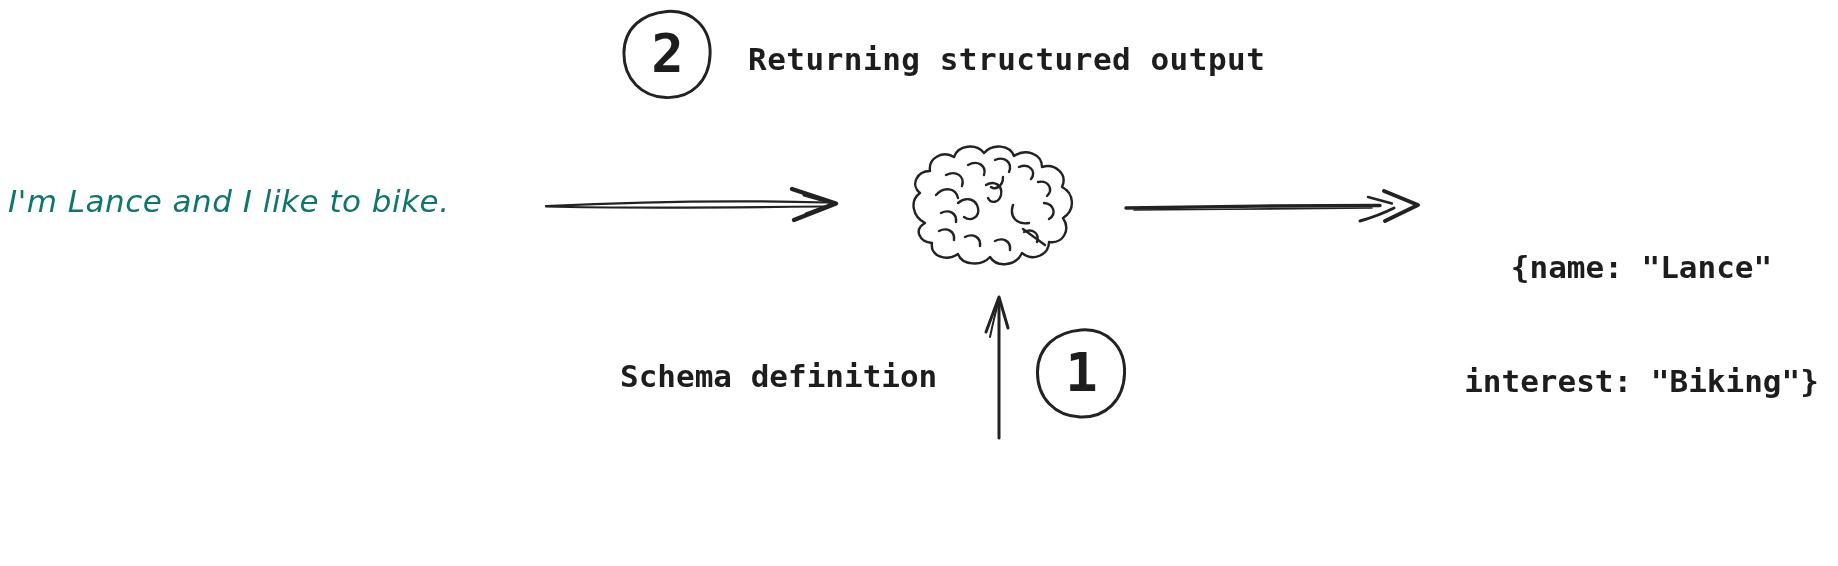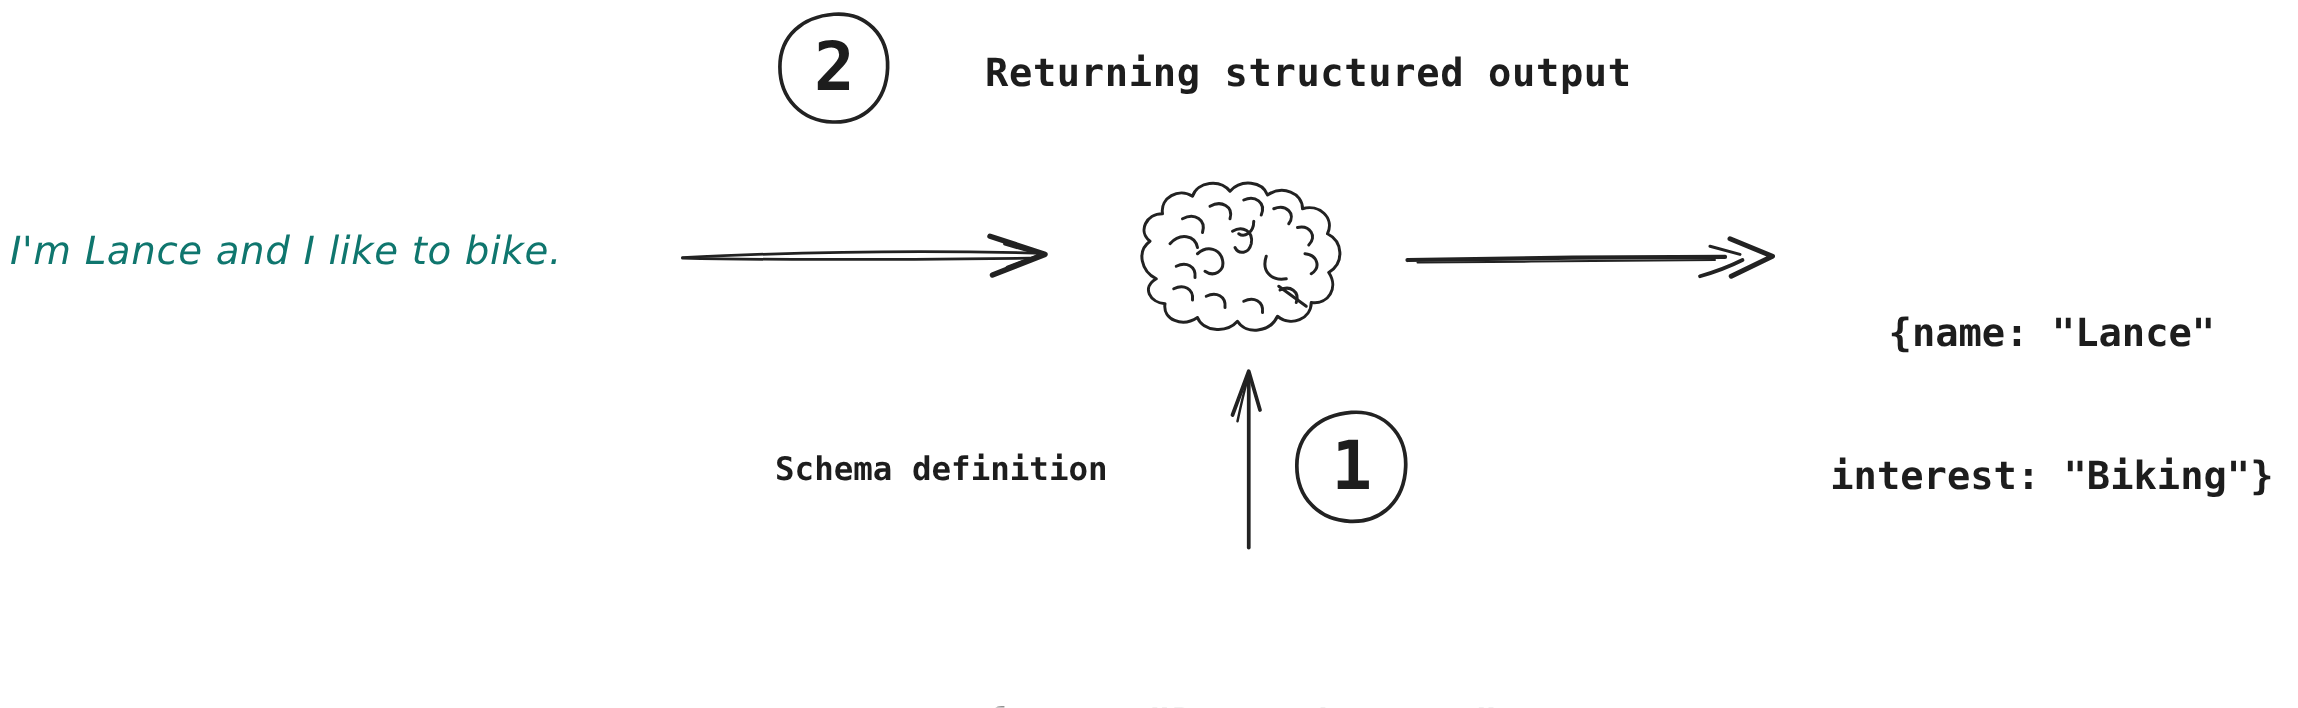--- a/index.html
+++ b/index.html
@@ -22,21 +22,21 @@
   .badge-num{
     position:relative;
     font-size:54px;
     font-weight:700;
     letter-spacing:-1px;
     transform:translateY(-1px);
   }
 
   
   .diagram-title{
-    left:788px;top:38px;
+    left:748px;top:38px;
     font-size:31px;font-weight:700;letter-spacing:.5px;
     line-height:42px;white-space:nowrap;
   }
 
   
   .input-text{
     left:8px;top:183px;
     font-family:"DejaVu Sans","Liberation Sans",sans-serif;
     font-style:italic;
     font-size:31px;letter-spacing:.5px;
@@ -44,21 +44,21 @@
     color:#0f766e;
   }
 
   
   .code-block{
     font-size:31px;font-weight:700;line-height:38px;
     text-align:center;white-space:pre;
   }
   .schema-label{
     left:620px;top:358px;
-    font-size:26px;font-weight:700;line-height:36px;white-space:nowrap;
+    font-size:31px;font-weight:700;line-height:36px;white-space:nowrap;
   }
 </style>
 </head>
 <body>
 
 <div class="canvas">
 
   <div class="abs badge" style="left:620px;top:7px;width:94px;height:95px;">
     <svg viewBox="0 0 96 96">
       <path class="stroke" style="stroke-width:3" d="M 48 4 C 74 2, 93 21, 92 48 C 91 75, 73 93, 47 92 C 22 91, 4 73, 4 47 C 4 21, 23 6, 48 4 Z"></path>

